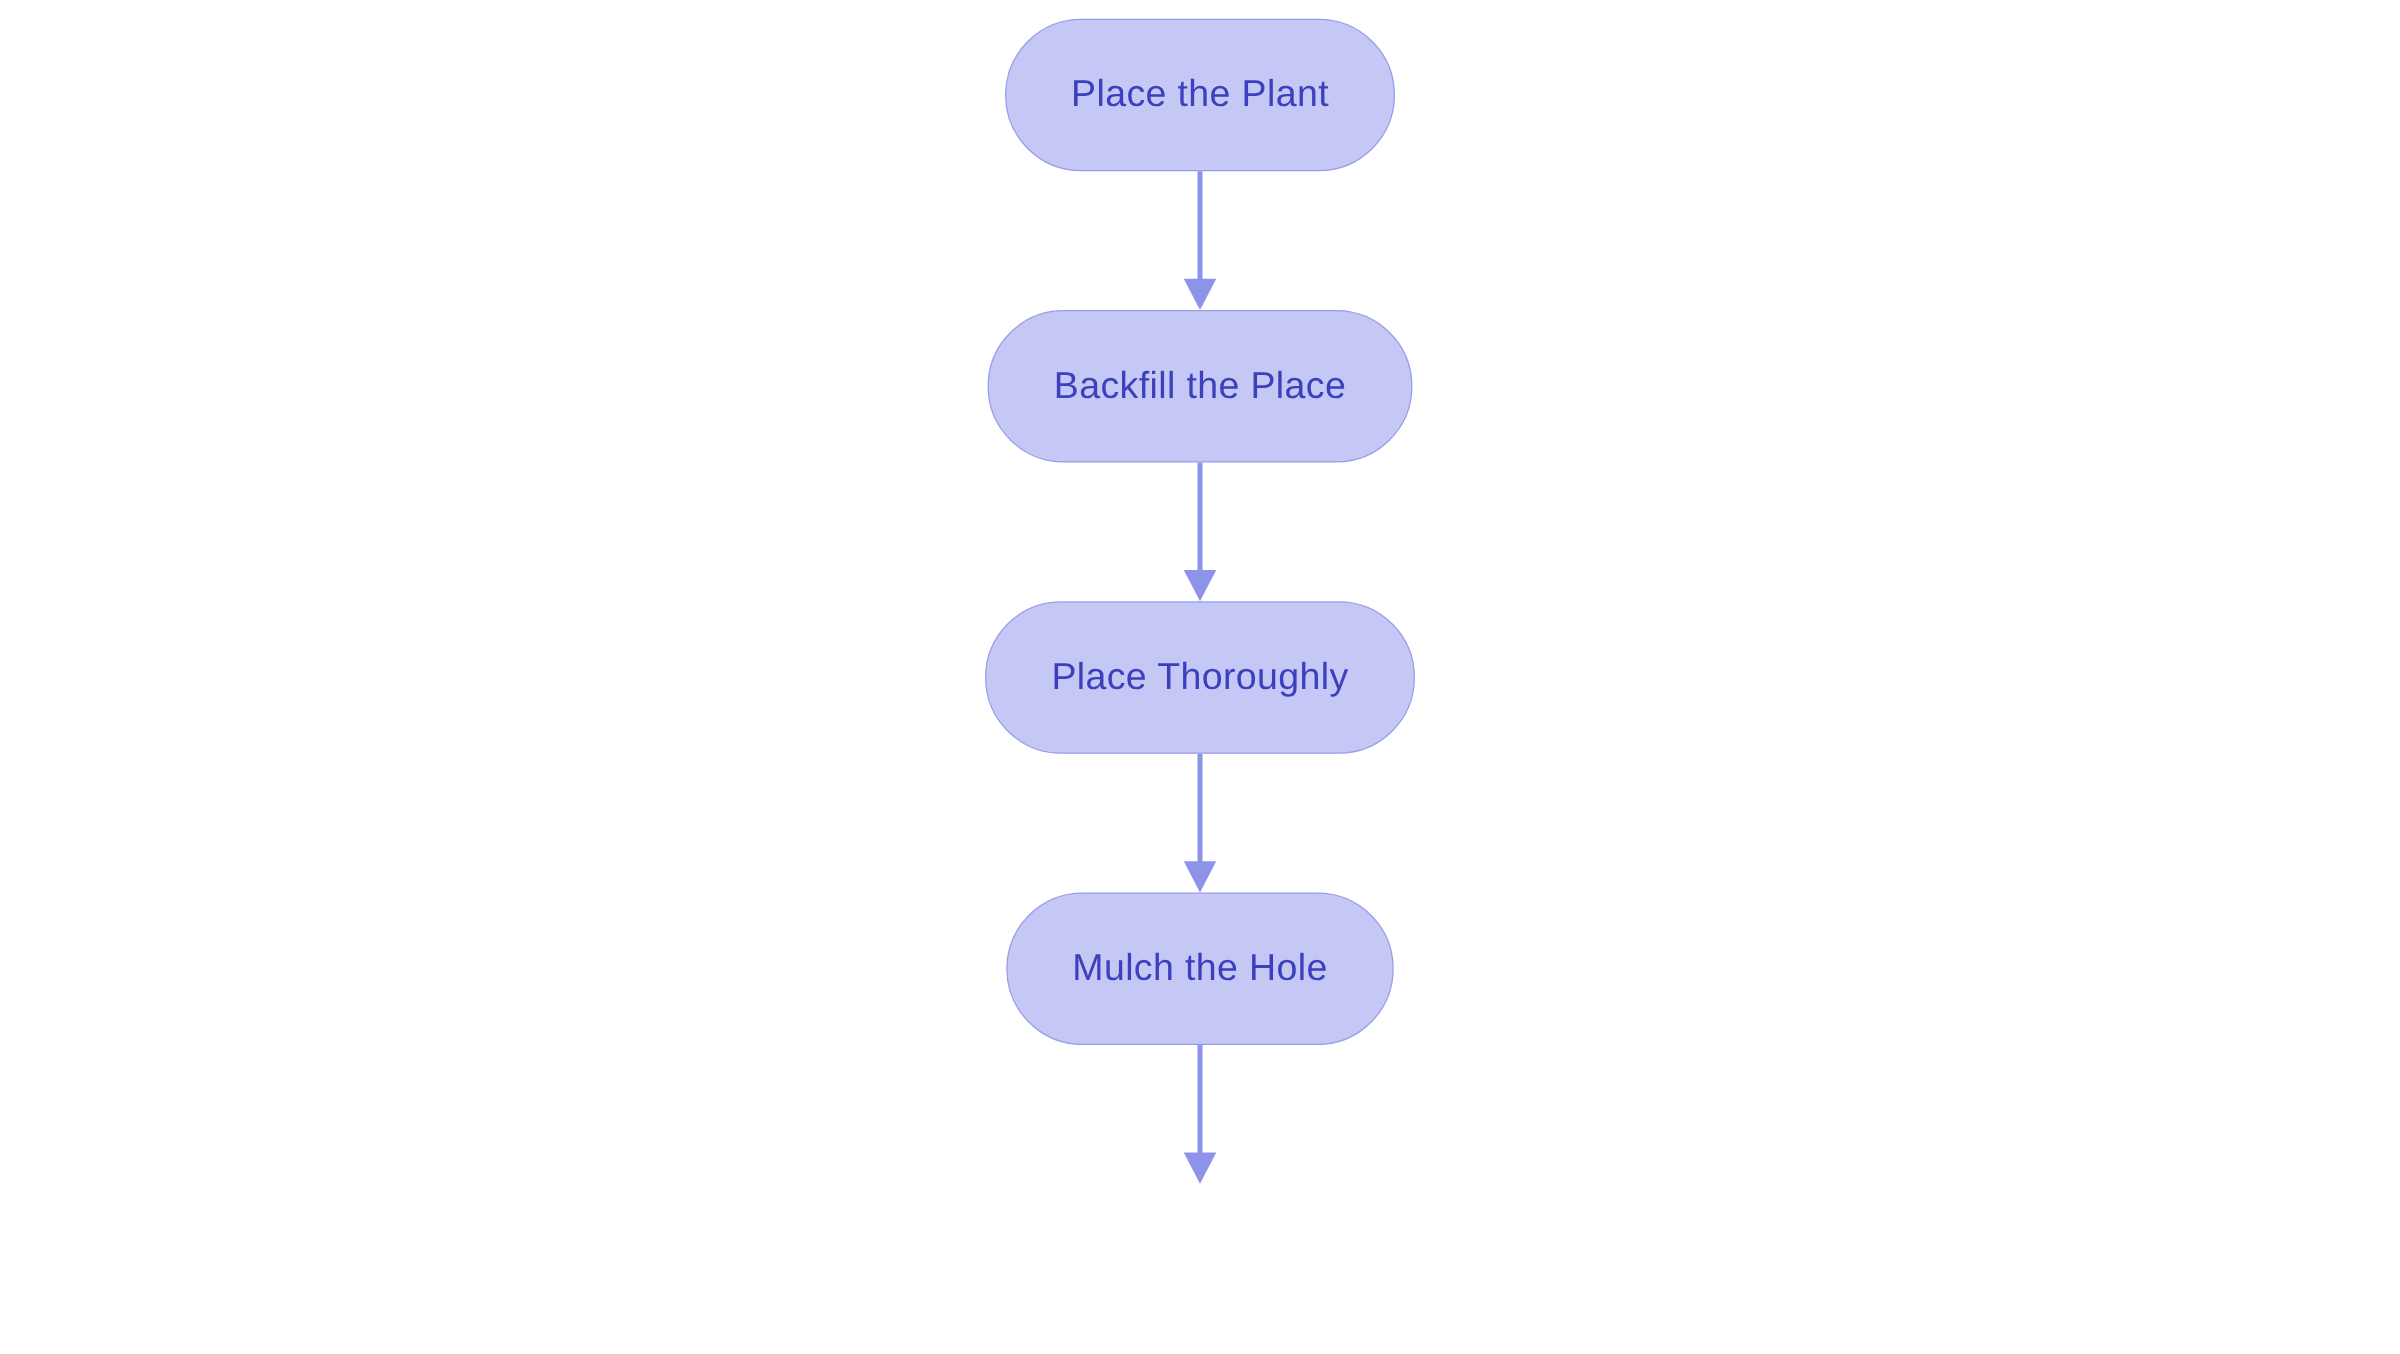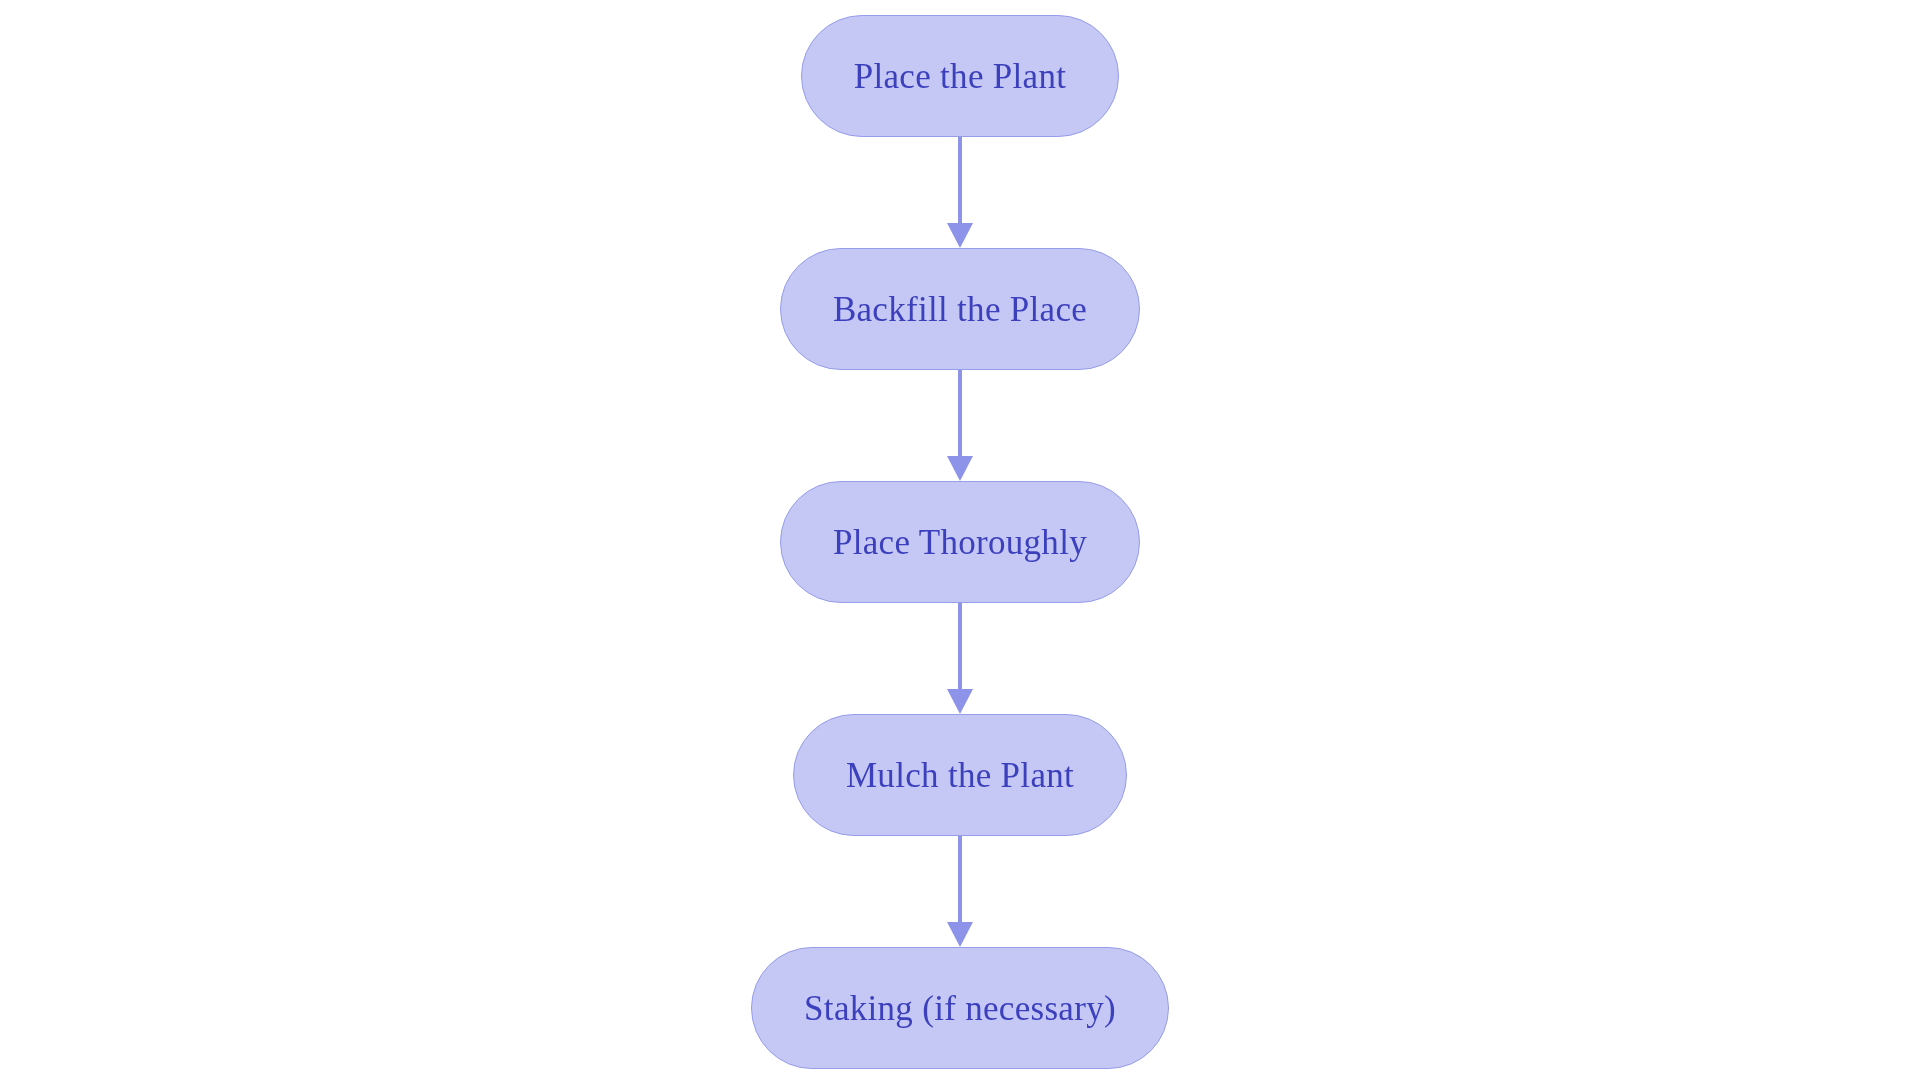--- a/index.html
+++ b/index.html
@@ -31,26 +31,25 @@
     padding: 0 52px;
     border-radius: 61px;
     background: var(--node-fill);
     border: 1.5px solid var(--node-border);
     display: flex;
     align-items: center;
     justify-content: center;
     flex: 0 0 auto;
   }
   .flow-node-label {
-    font-size: 35px;
+    font-size: 30px;
     line-height: 1;
     color: var(--node-text);
     letter-spacing: 0.3px;
     white-space: nowrap;
-    font-family: Liberation Serif, serif;
   }
   .connector {
     height: 111px;
     flex: 0 0 auto;
     display: flex;
     flex-direction: column;
     align-items: center;
   }
   .connector-line {
     width: 4px;
@@ -93,25 +92,22 @@
   <div class="flow-node">
     <span class="flow-node-label">Place Thoroughly</span>
   </div>
 
   <div class="connector">
     <div class="connector-line"></div>
     <div class="connector-head"></div>
   </div>
 
   <div class="flow-node">
-    <span class="flow-node-label">Mulch the Plant</span>
+    <span class="flow-node-label">Mulch the Hole</span>
   </div>
 
   <div class="connector">
     <div class="connector-line"></div>
     <div class="connector-head"></div>
   </div>
 
-  <div class="flow-node">
-    <span class="flow-node-label">Staking (if necessary)</span>
-  </div>
 
 </div>
 
 </body></html>

